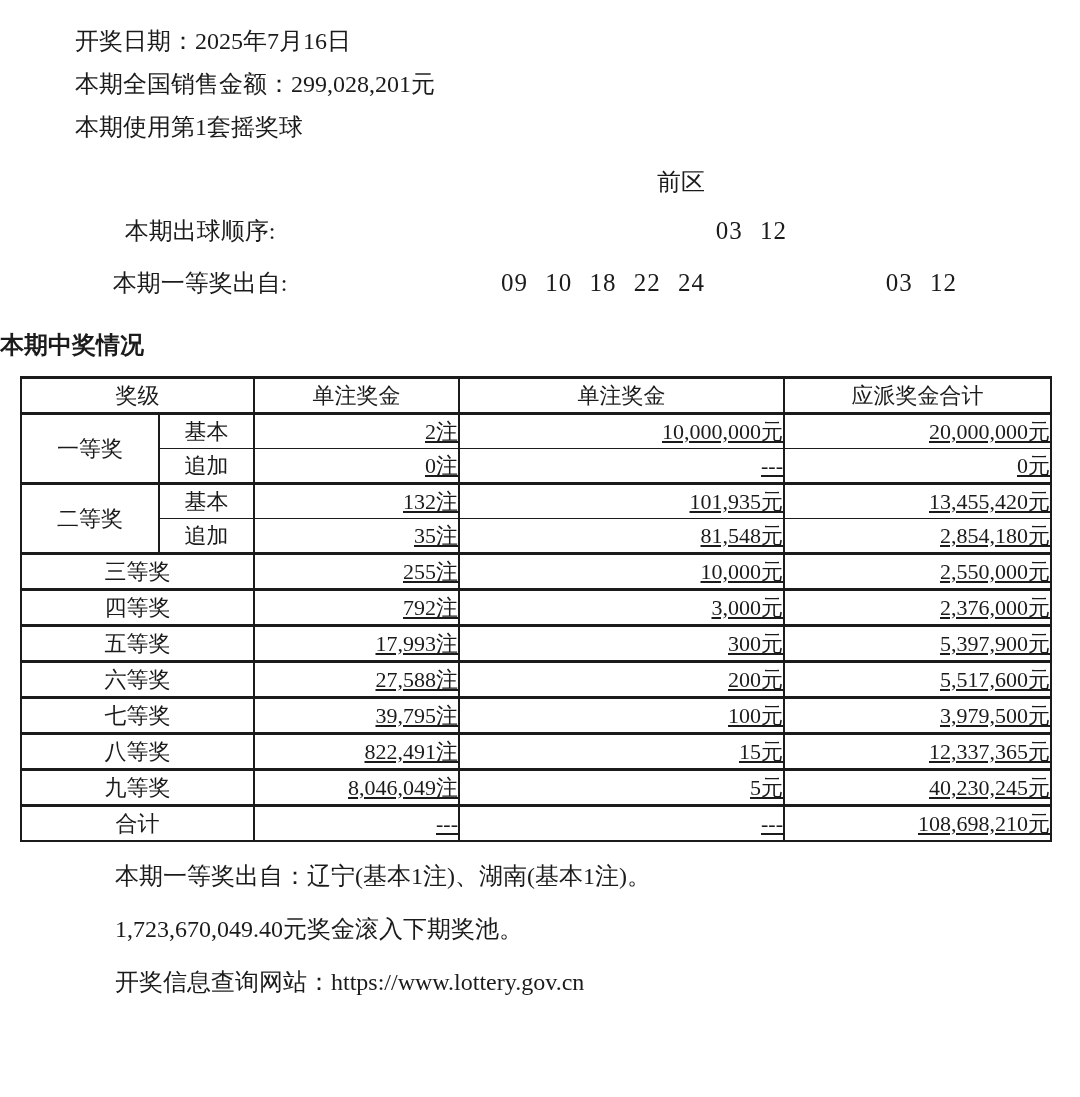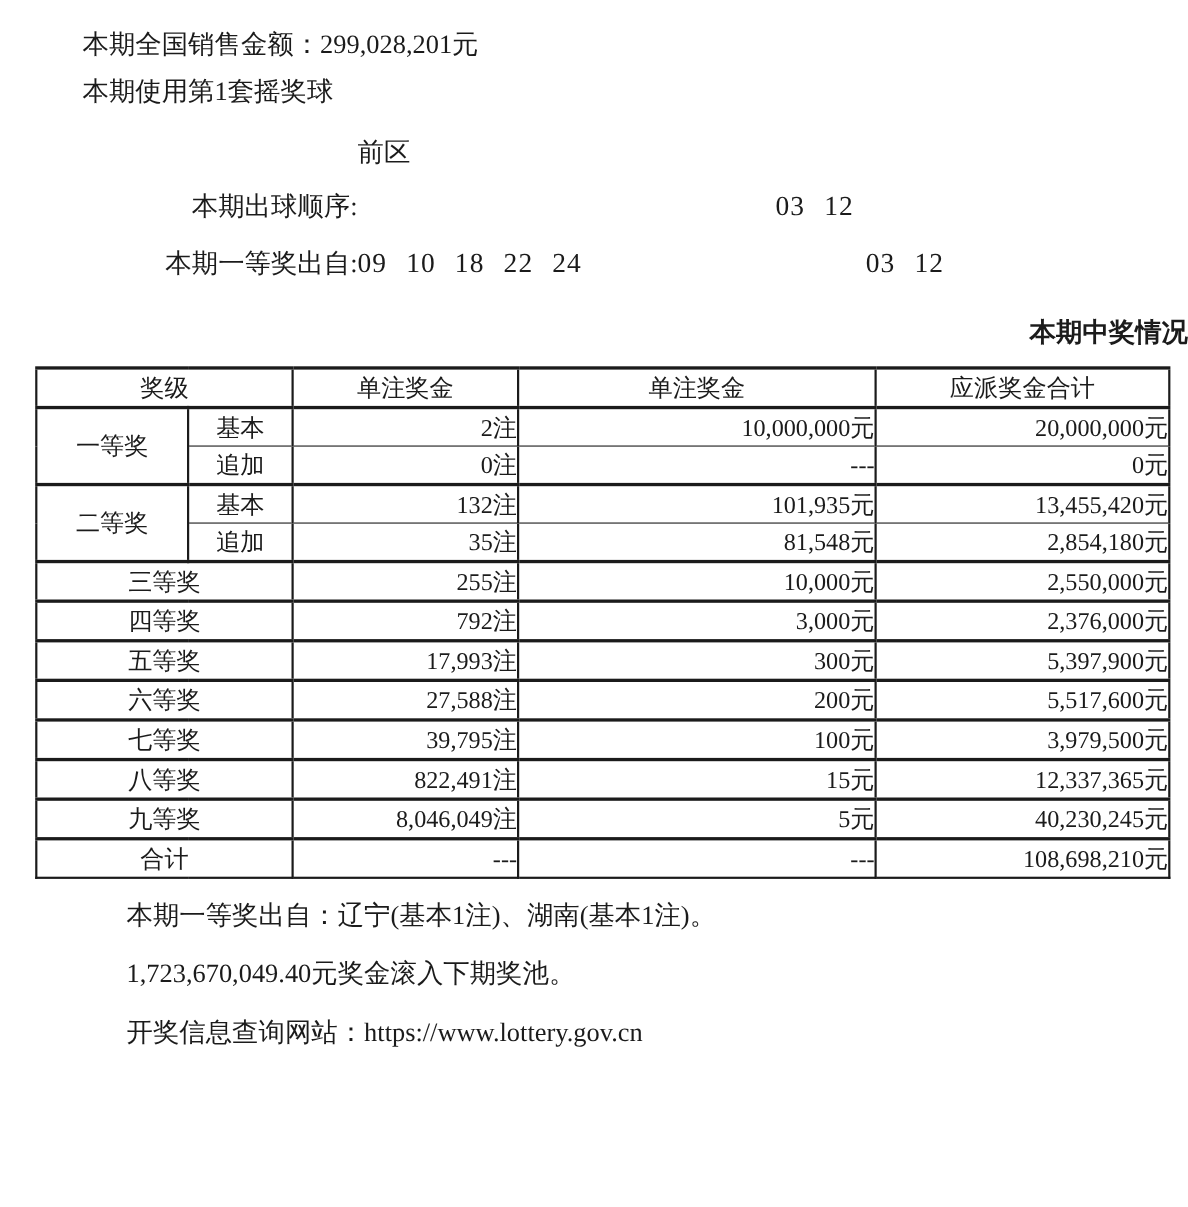--- a/index.html
+++ b/index.html
@@ -18,58 +18,59 @@
   .hline { padding-left: 75px; font-size: 24px; line-height: 43px; white-space: pre; }
 
   
   .zone-grid {
     display: grid;
     grid-template-columns: 250px 380px 82px 170px;
     padding: 0 123px 0 75px;
   }
   .zone-head { margin-top: 10px; height: 46px; line-height: 46px; }
   .zone-row  { height: 52px; line-height: 52px; }
-  .z-label { text-align: right; font-size: 24px; }
-  .z-front, .z-back { text-align: left; font-size: 24px; }
+  .z-label { text-align: center; font-size: 24px; }
+  .z-front, .z-back { text-align: right; font-size: 24px; }
   .balls { font-size: 25px; word-spacing: 10px; letter-spacing: 1px; }
 
   
-  .tbl-title { text-align: right; font-size: 24px; font-weight: 700; margin: 20px 0 15px 0; }
+  .tbl-title { text-align: left; font-size: 24px; font-weight: 700; margin: 20px 0 15px 0; }
 
   
   table.prize {
     border-collapse: collapse;
     table-layout: fixed;
     width: 1030px;
-    margin-left: 32px;
+    margin-left: 20px;
   }
   table.prize th, table.prize td {
     border: 2px solid #1b1b1b;
     font-size: 22px;
     font-weight: normal;
     height: 33px;
     padding: 0;
     overflow: hidden;
   }
   table.prize th { border-top: 3px solid #1b1b1b; border-bottom: 3px solid #1b1b1b; text-align: center; }
   tr.group-top td { border-top: 3px solid #1b1b1b; }
   tr.row-basic td { border-bottom: 1px solid #1b1b1b; }
   tr.row-add  td { border-top: 1px solid #0369a1; }
   td.c { text-align: center; }
-  td.num { text-align: right; padding-right: 12px; }
+  td.num { text-align: right; padding-right: 12px; text-decoration: underline; }
 
   
   .foot { margin-top: 8px; margin-left: 40px; }
   .fline { padding-left: 75px; font-size: 24px; line-height: 53px; white-space: pre; }
 </style>
 </head>
 <body>
 
 <div class="page">
 
+  <div class="hline">开奖日期：2025年7月16日</div>
   <div class="hline">本期全国销售金额：299,028,201元</div>
   <div class="hline">本期使用第1套摇奖球</div>
 
   <div class="zone-grid zone-head">
     <div class="z-label"></div>
     <div class="z-front">前区</div>
     <div></div>
   </div>
 
   <div class="zone-grid zone-row">

